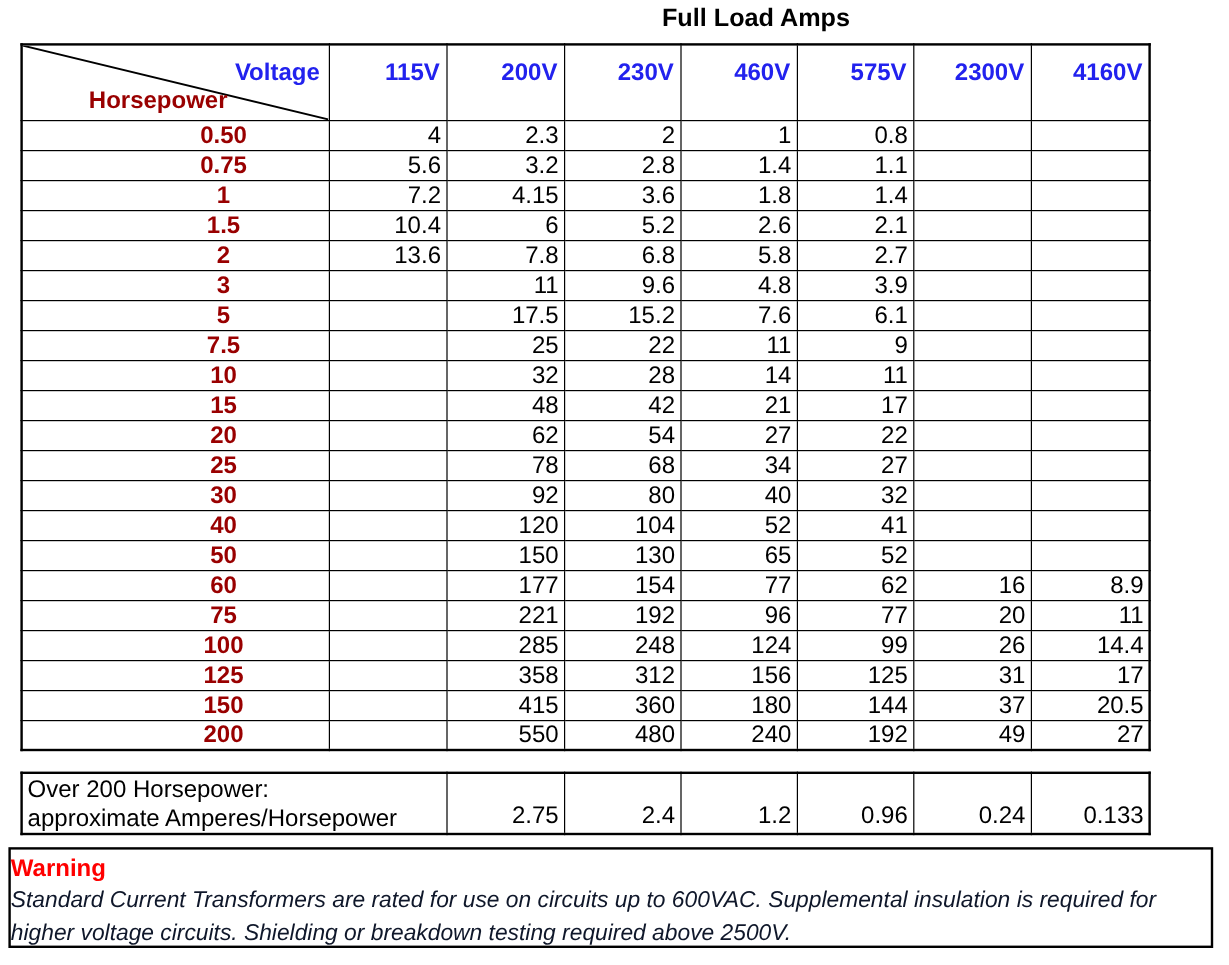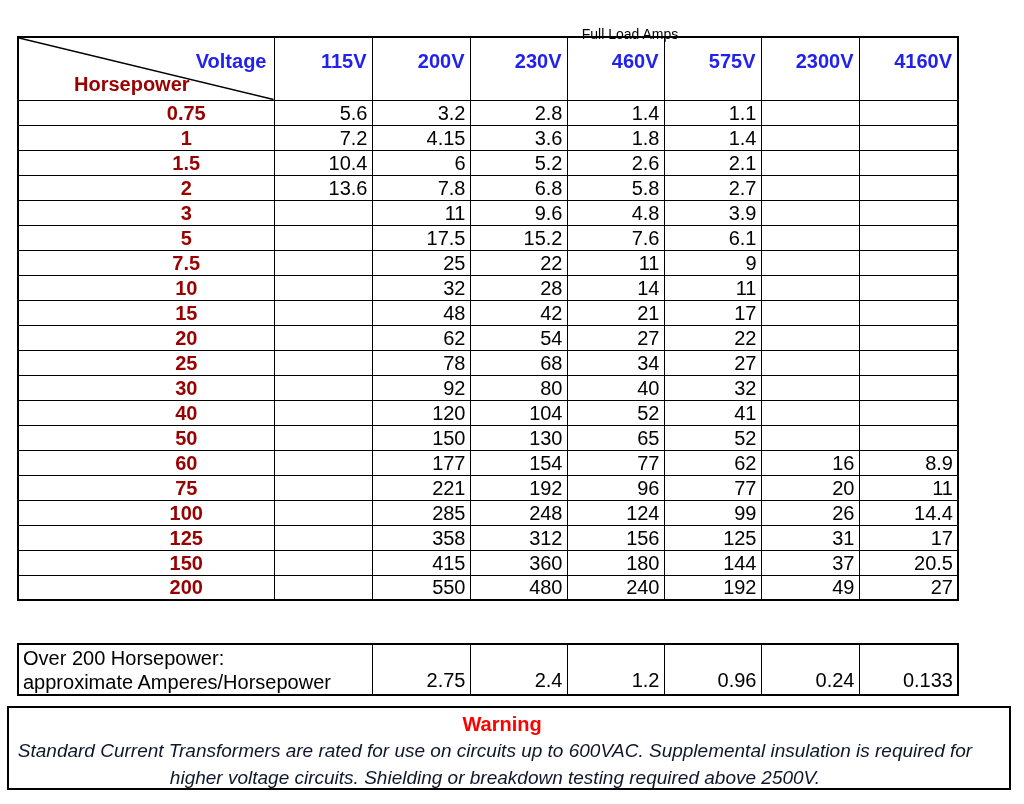--- a/index.html
+++ b/index.html
@@ -2,22 +2,22 @@
 <html style="--voltage-blue: #2222EE; --hp-red: #990000; --warning-red: #FF0000;"><head>
 <meta charset="utf-8">
 <style>
   * { margin:0; box-sizing:border-box; }
   html,body { background:#ffffff; }
   .page {
     position:relative; width:1024px; height:804px; background:#fff;
     font-family:"Liberation Sans", sans-serif; color:#000; overflow:hidden;
   }
   .title {
-    position:absolute; top:26px; left:630px; transform:translateX(-50%);
-    font-size:14px; font-weight:normal; white-space:nowrap;
+    position:absolute; top:4px; left:630px; transform:translateX(-50%);
+    font-size:21px; font-weight:bold; white-space:nowrap;
   }
   table { border-collapse:collapse; table-layout:fixed; }
 
   
   .fla { position:absolute; left:17px; top:36px; width:940px; border:2px solid #000; }
   .fla th, .fla td { border:1.5px solid #000; overflow:hidden; }
   .fla thead th {
     height:63px; vertical-align:top; text-align:right;
     padding:12px 5px 0 0; font-size:20px; font-weight:bold; color:var(--voltage-blue);
   }
@@ -43,21 +43,21 @@
   
   .footer-table { position:absolute; left:17px; top:643px; width:940px; border:2px solid #000; }
   .footer-table tr { height:50px; }
   .footer-table td { border:1.5px solid #000; font-size:20px; }
   .ft-label { vertical-align:middle; padding:1px 0 0 4px; line-height:24px; }
   .ft-val { text-align:right; vertical-align:bottom; padding:0 4px 2px 12px; }
 
   
   .warning {
     position:absolute; left:7px; top:706px; width:1004px; height:84px;
-    border:2px solid #000; padding:3px 14px 0 0;text-align:center;
+    border:2px solid #000; padding:3px 14px 0 0;
   }
   .warning-title { color:var(--warning-red); font-weight:bold; font-size:20px; line-height:26px; }
   .warning-text { font-style:italic; font-size:19px; line-height:27px; color:#0f172a; max-width:972px; }
 </style>
 </head>
 <body>
 
 <div class="page">
 
   <div class="title">Full Load Amps</div>
@@ -86,20 +86,30 @@
         <th>200V</th>
         <th>230V</th>
         <th>460V</th>
         <th>575V</th>
         <th>2300V</th>
         <th>4160V</th>
       </tr>
     </thead>
     <tbody>
         <tr>
+          <td class="hp-cell">0.50</td>
+          <td>4</td>
+          <td>2.3</td>
+          <td>2</td>
+          <td>1</td>
+          <td>0.8</td>
+          <td></td>
+          <td></td>
+        </tr>
+        <tr>
           <td class="hp-cell">0.75</td>
           <td>5.6</td>
           <td>3.2</td>
           <td>2.8</td>
           <td>1.4</td>
           <td>1.1</td>
           <td></td>
           <td></td>
         </tr>
         <tr>

